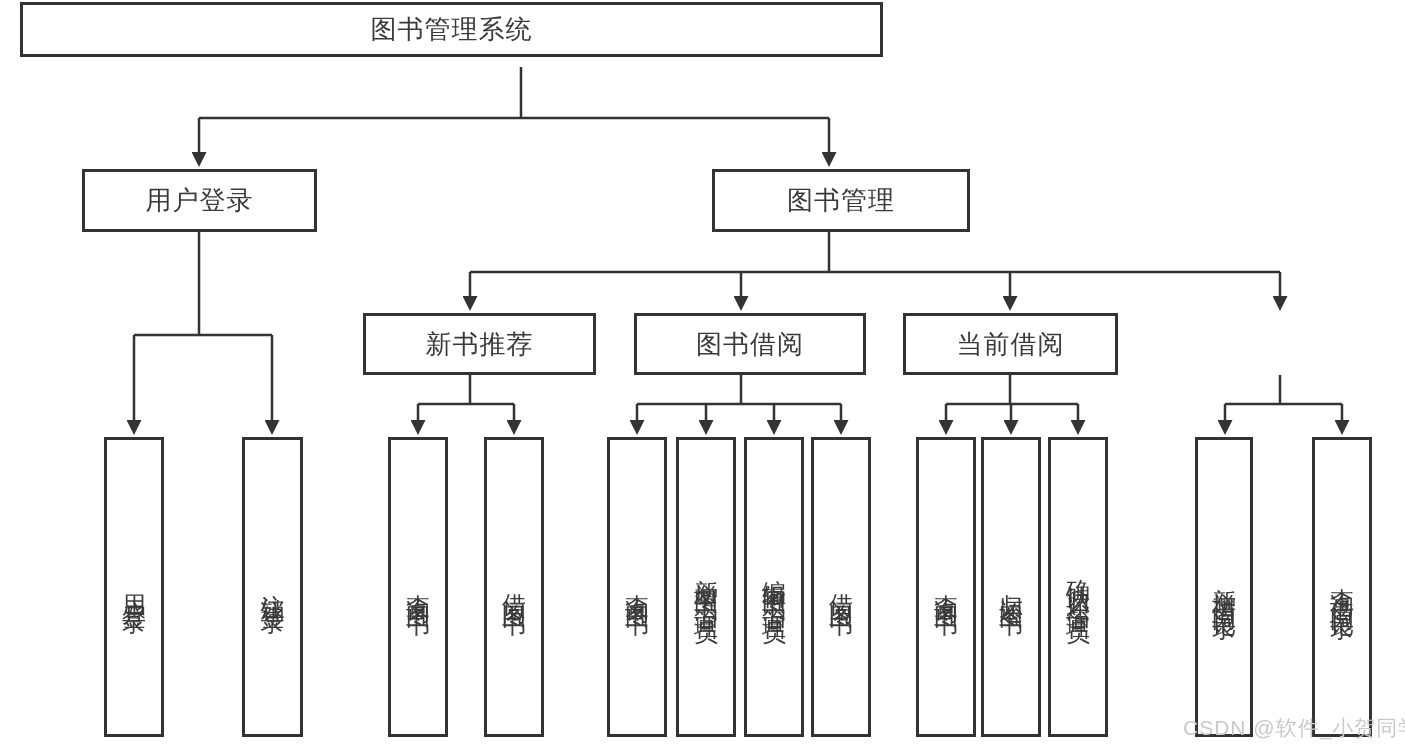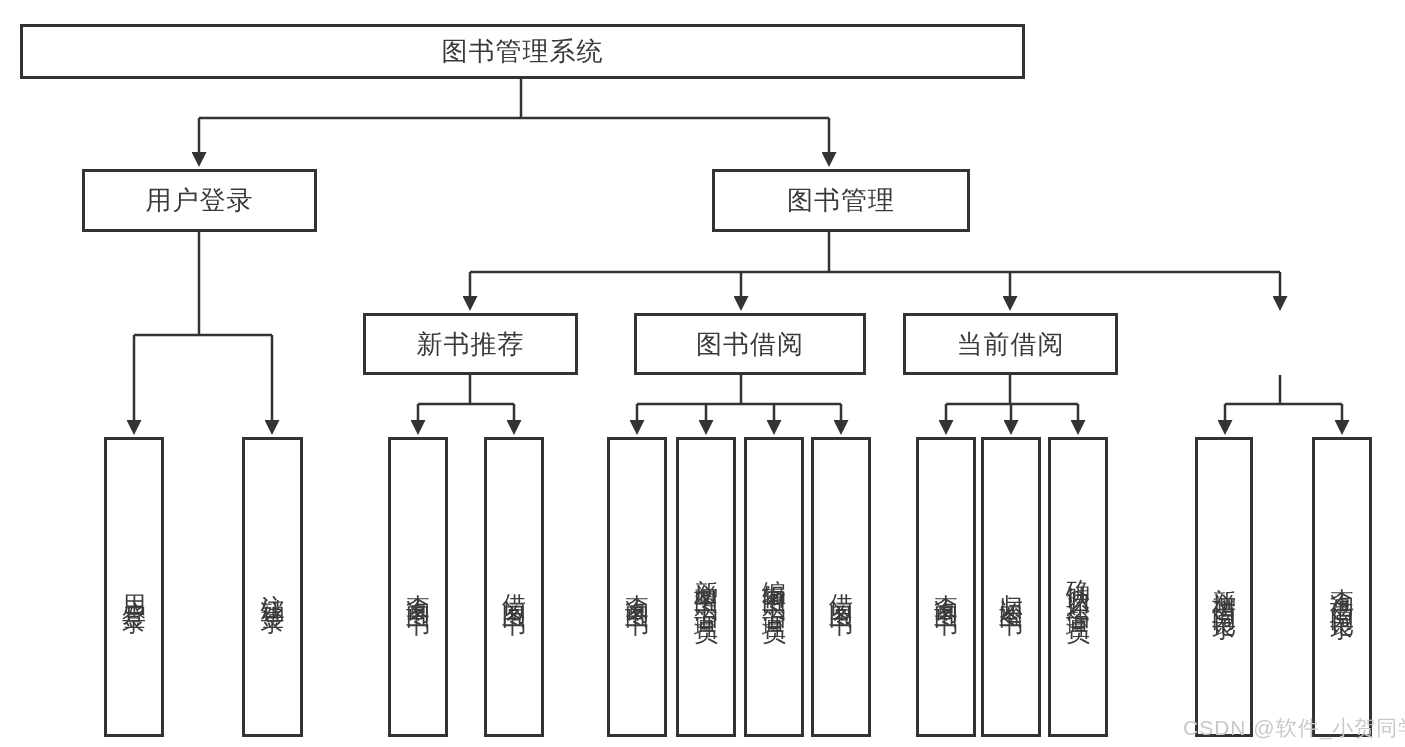--- a/index.html
+++ b/index.html
@@ -95,32 +95,32 @@
       <path d="M1011,404 V420" marker-end="url(#arw)"></path>
       <path d="M1078,404 V420" marker-end="url(#arw)"></path>
 
       <path d="M1280,375 V404"></path>
       <path d="M1225,404 H1342"></path>
       <path d="M1225,404 V420" marker-end="url(#arw)"></path>
       <path d="M1342,404 V420" marker-end="url(#arw)"></path>
     </g>
   </svg>
 
-  <div class="box h-box" style="left:20px;top:24px;width:1005px;height:55px">
+  <div class="box h-box" style="left:20px;top:2px;width:863px;height:55px">
     <span>图书管理系统</span>
   </div>
 
   <div class="box h-box" style="left:82px;top:169px;width:235px;height:63px">
     <span>用户登录</span>
   </div>
   <div class="box h-box" style="left:712px;top:169px;width:258px;height:63px">
     <span>图书管理</span>
   </div>
 
-  <div class="box h-box" style="left:363px;top:313px;width:215px;height:62px">
+  <div class="box h-box" style="left:363px;top:313px;width:233px;height:62px">
     <span>新书推荐</span>
   </div>
   <div class="box h-box" style="left:634px;top:313px;width:232px;height:62px">
     <span>图书借阅</span>
   </div>
   <div class="box h-box" style="left:903px;top:313px;width:215px;height:62px">
     <span>当前借阅</span>
   </div>
 
   <div class="box v-box" style="left:104px;top:437px;width:60px;height:300px">

